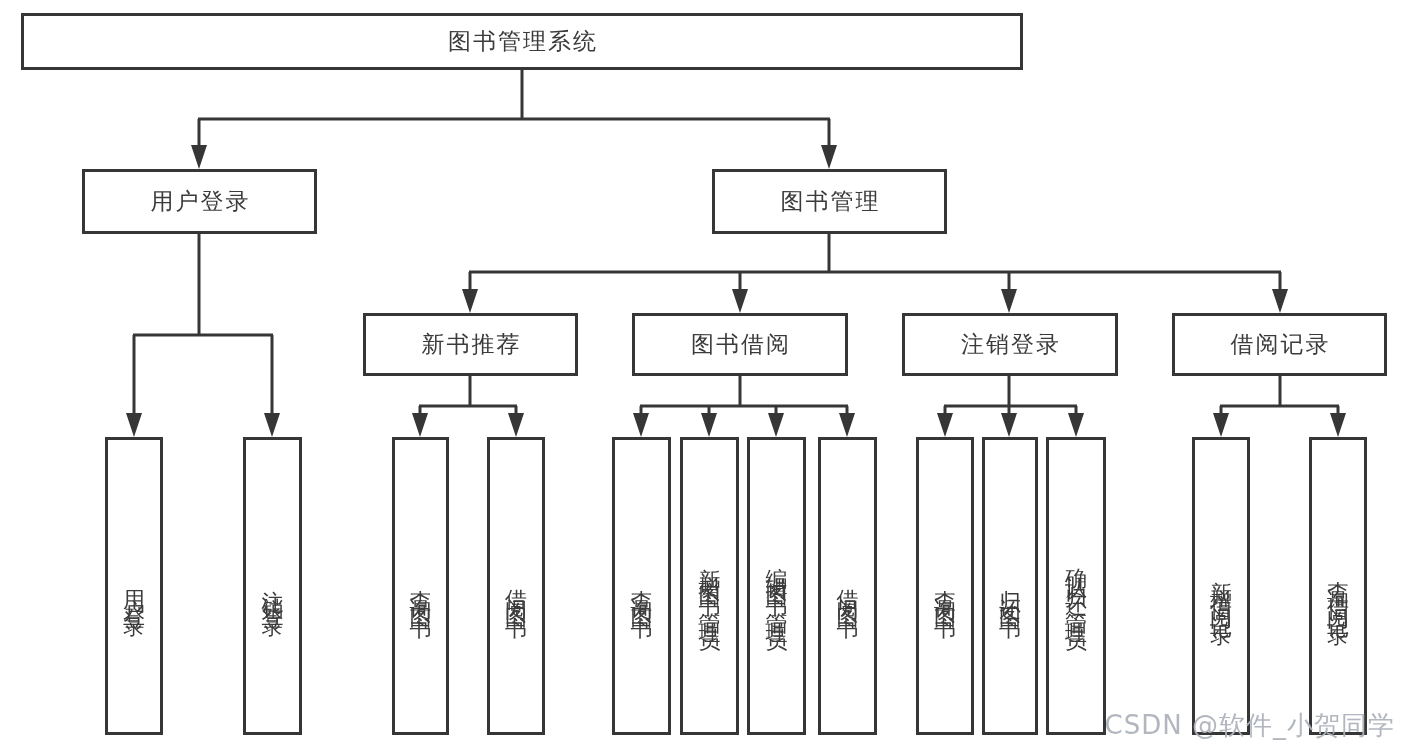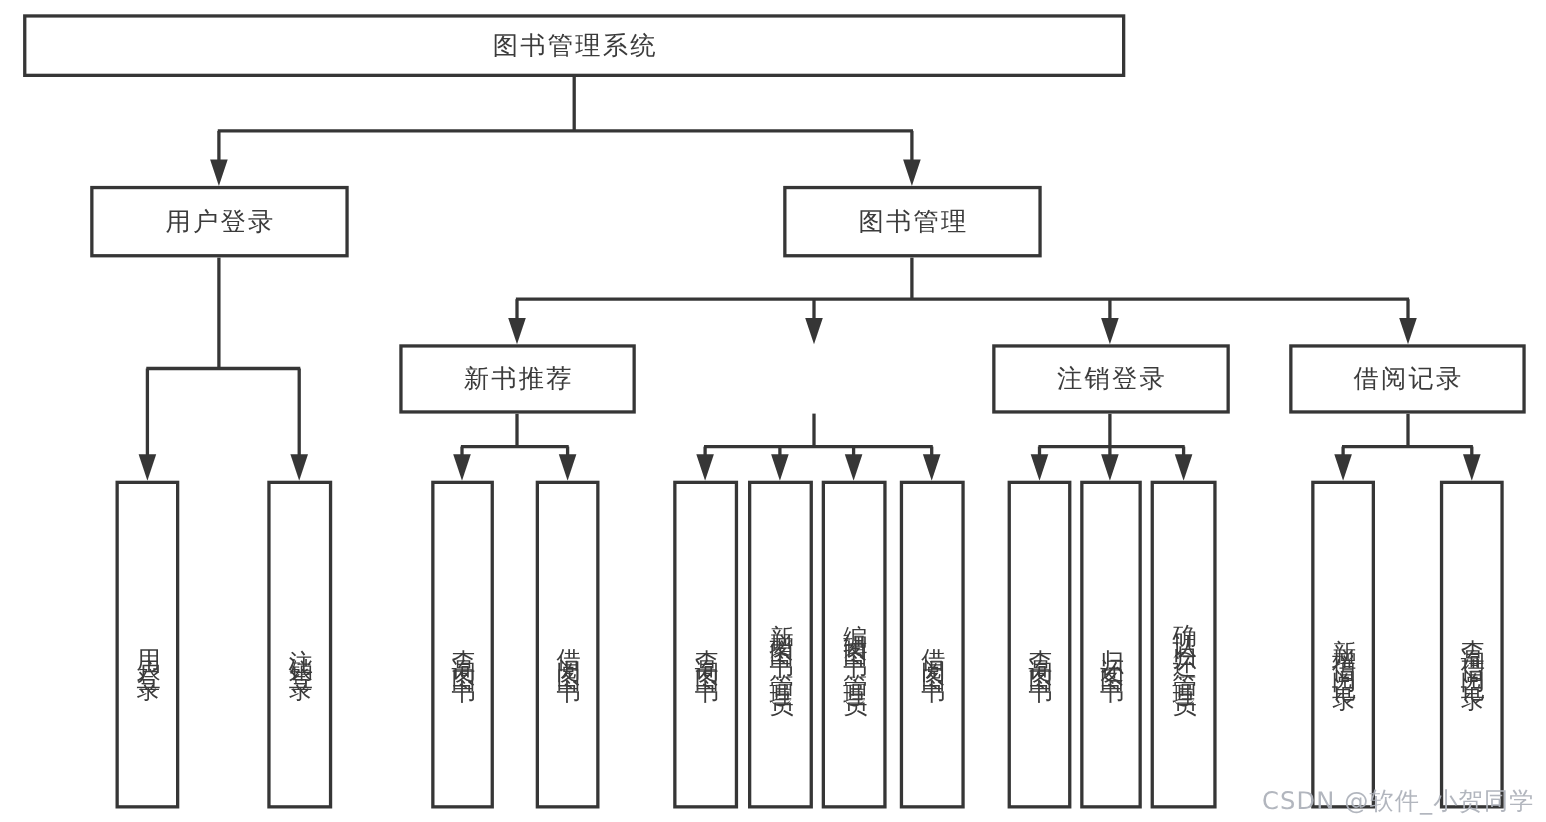--- a/index.html
+++ b/index.html
@@ -30,21 +30,21 @@
     writing-mode:vertical-rl;
     text-orientation:mixed;
     font-size:22px;
     line-height:1;
     letter-spacing:9px;
     transform:translateY(4px); 
   }
   .watermark{
     position:absolute;
     right:10px;bottom:4px;
-    font-size:22px;
+    font-size:26px;
     color:rgba(174,178,186,0.95);
     letter-spacing:1px;
     z-index:3;
     white-space:nowrap;
   }
 </style>
 </head>
 <body>
 
 <div class="stage">
@@ -111,20 +111,23 @@
   <div class="node" style="left:82px;top:169px;width:235px;height:65px">
     <span class="hlabel">用户登录</span>
   </div>
   <div class="node" style="left:712px;top:169px;width:235px;height:65px">
     <span class="hlabel">图书管理</span>
   </div>
 
   <div class="node" style="left:363px;top:313px;width:215px;height:63px">
     <span class="hlabel">新书推荐</span>
   </div>
+  <div class="node" style="left:632px;top:313px;width:216px;height:63px">
+    <span class="hlabel">图书借阅</span>
+  </div>
   <div class="node" style="left:902px;top:313px;width:216px;height:63px">
     <span class="hlabel">注销登录</span>
   </div>
   <div class="node" style="left:1172px;top:313px;width:215px;height:63px">
     <span class="hlabel">借阅记录</span>
   </div>
 
   <div class="node" style="left:105px;top:437px;width:58px;height:298px">
     <span class="vlabel">用户登录</span>
   </div>

